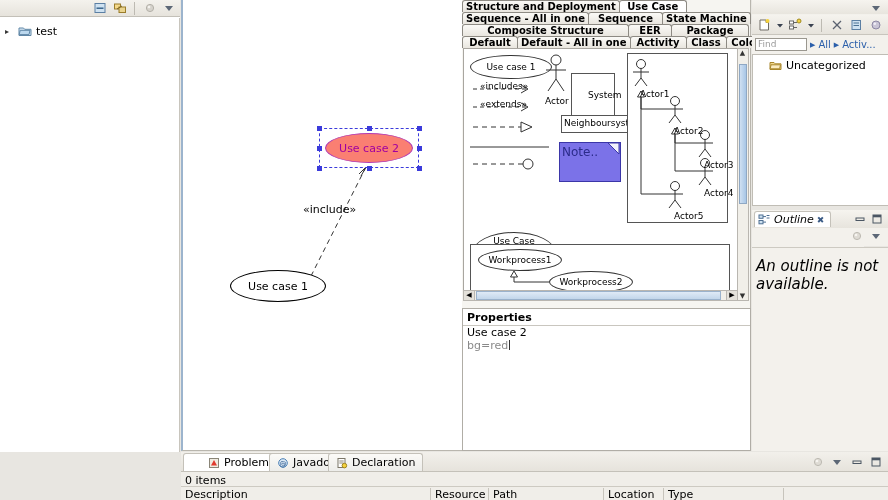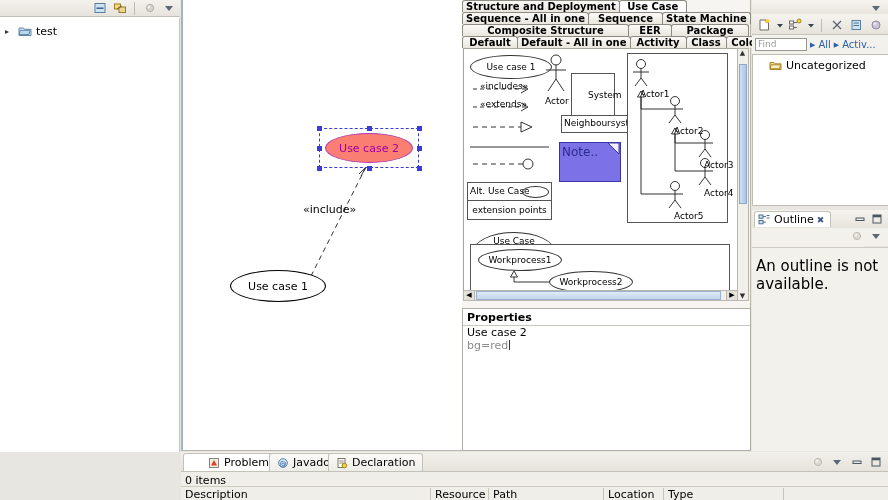--- a/index.html
+++ b/index.html
@@ -113,21 +113,21 @@
                 background:#f3f1ec; display:flex; align-items:center; gap:3px; padding:0 3px;}
   .find-input { width: 52px; height: 13px; border:1px solid #9a978f; background:#fff;
                 font-size:9px; color:#9b9b9b; padding-left:2px; line-height:11px; }
   .link { color:#2b5faa; font-size:10px; }
   .tri { color:#2b5faa; font-size:7px; }
   #right-list { position:absolute; left:0; top:54px; width:136px; height:152px;
                 background:#fff; border:1px solid #c0bdb5; border-right:none; }
   .list-row { display:flex; align-items:center; gap:3px; padding:2px 0 0 14px; font-size:11px;}
 
   
-  #outline { left: 752px; top: 210px; width: 112px; height: 241px; background: #f3f1ec; }
+  #outline { left: 752px; top: 210px; width: 112px; height: 241px; background: #f3f1ec; font-style: italic; }
   #outline-tabrow { position:absolute; left:0; top:0; width:136px; height:18px;
                     background: linear-gradient(#f6f4ef,#e7e4dd); }
   .vtab { position:absolute; left:2px; top:1px; height:16px; display:flex; align-items:center;
           gap:3px; padding:0 6px 0 3px; background:#fff;
           border:1px solid #c4c1b9; border-bottom:none; border-radius:3px 3px 0 0; font-size:11px;}
   #outline-toolbar { position:absolute; left:0; top:18px; width:136px; height:18px;
                      background:#f3f1ec; text-align:right; padding-right:4px; }
   #outline-body { position:absolute; left:0; top:37px; width:136px; height:204px;
                   background:#f3f1ec; border-top:1px solid #cdcac2; }
   #outline-msg { padding: 9px 4px; font-size: 15px; }
@@ -272,27 +272,20 @@
 
         <line x1="9" y1="115" x2="59" y2="115" stroke="#333" stroke-dasharray="5,4"></line>
         <circle cx="64" cy="115" r="5" fill="#fff" stroke="#333"></circle>
 
         <line x1="6" y1="243" x2="85" y2="243" stroke="#555"></line>
       </svg>
 
       <div class="pal-lbl" style="left:16px;top:32px">«includes»</div>
       <div class="pal-lbl" style="left:16px;top:50px">«extends»</div>
 
-      <div class="pal-rect" style="left:3px;top:133px;width:85px;height:38px">
-        <div style="height:18px;border-bottom:1px solid #555;padding-left:2px;line-height:17px;position:relative">
-          <span>Alt. Use Case</span>
-          <span style="position:absolute;right:2px;top:3px;width:27px;height:12px;border:1px solid #333;border-radius:50%"></span>
-        </div>
-        <div style="text-align:center;line-height:19px">extension points</div>
-      </div>
 
       <div class="pal-oval" style="left:8px;top:183px;width:84px;height:42px;border-radius:50%;flex-direction:column;justify-content:flex-start">
         <div style="margin-top:3px;border-bottom:1px solid #333;width:56px;text-align:center">Use Case</div>
         <div style="margin-top:6px">extension points</div>
       </div>
 
       <svg width="80" height="60" style="position:absolute;left:80px;top:4px">
         <circle cx="12" cy="7" r="5" fill="#fff" stroke="#333"></circle>
         <line x1="12" y1="12" x2="12" y2="26" stroke="#333"></line>
         <line x1="2" y1="17" x2="22" y2="17" stroke="#333"></line>

